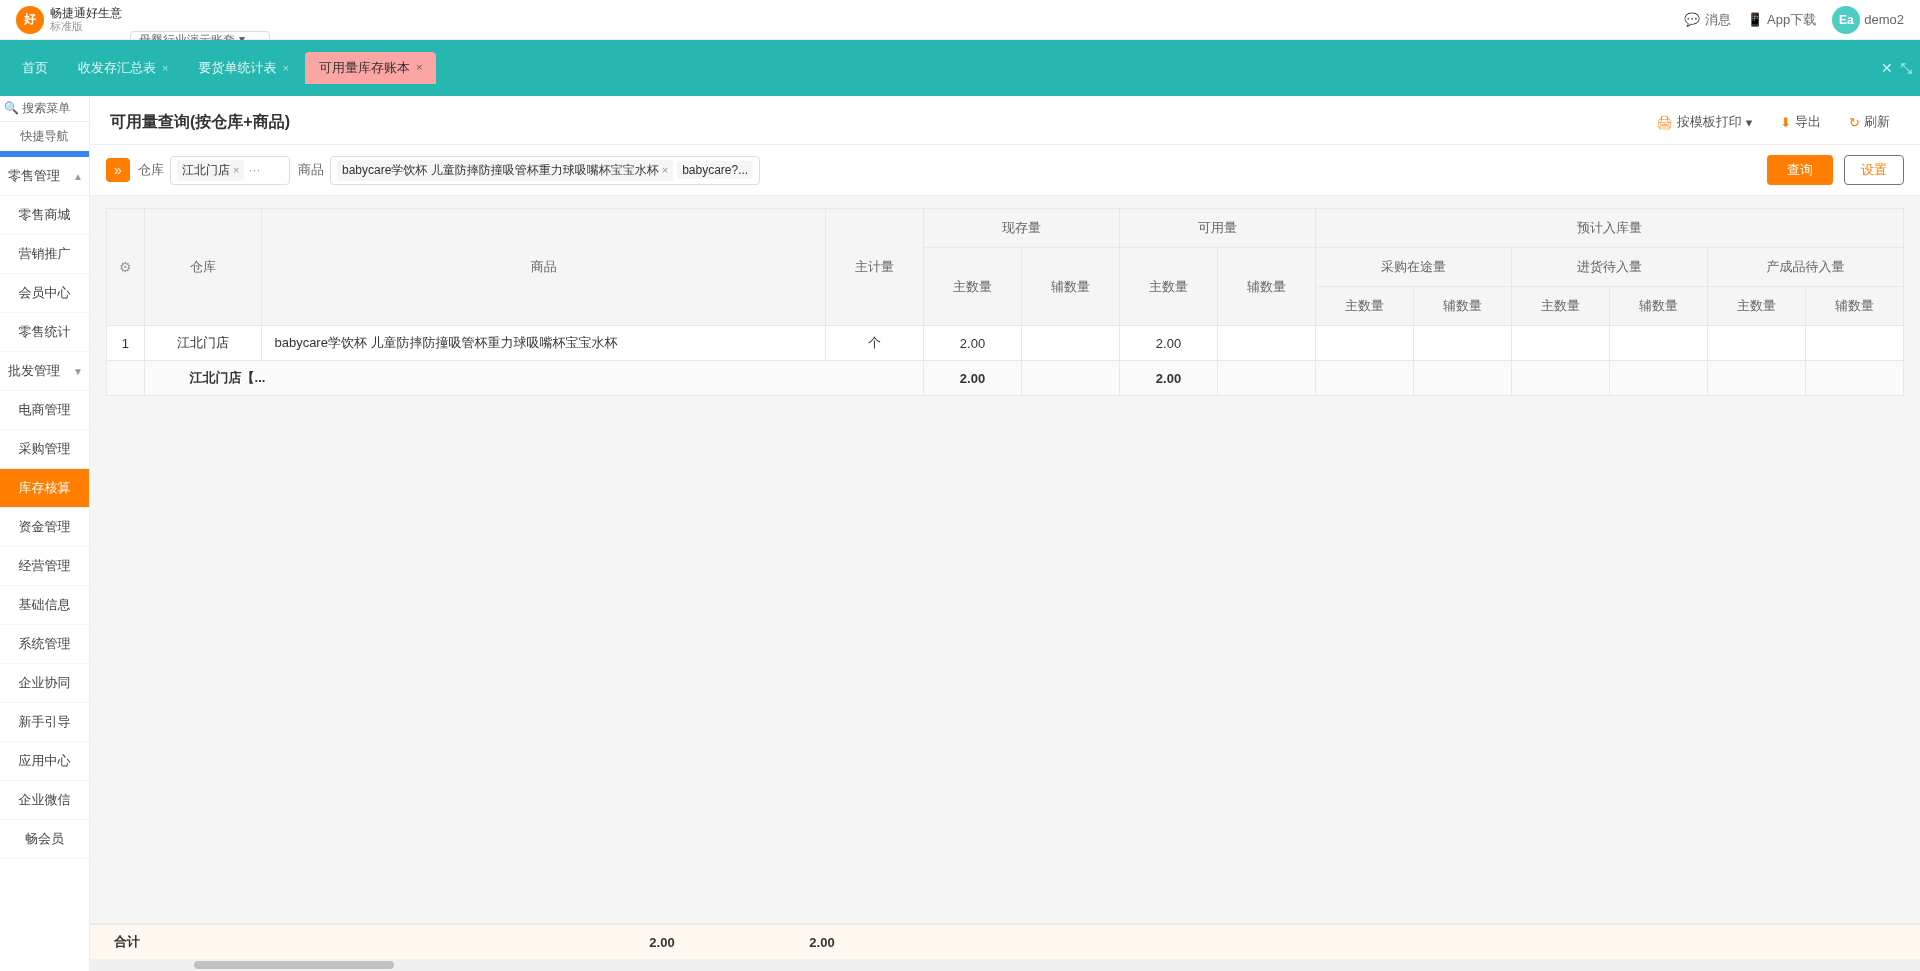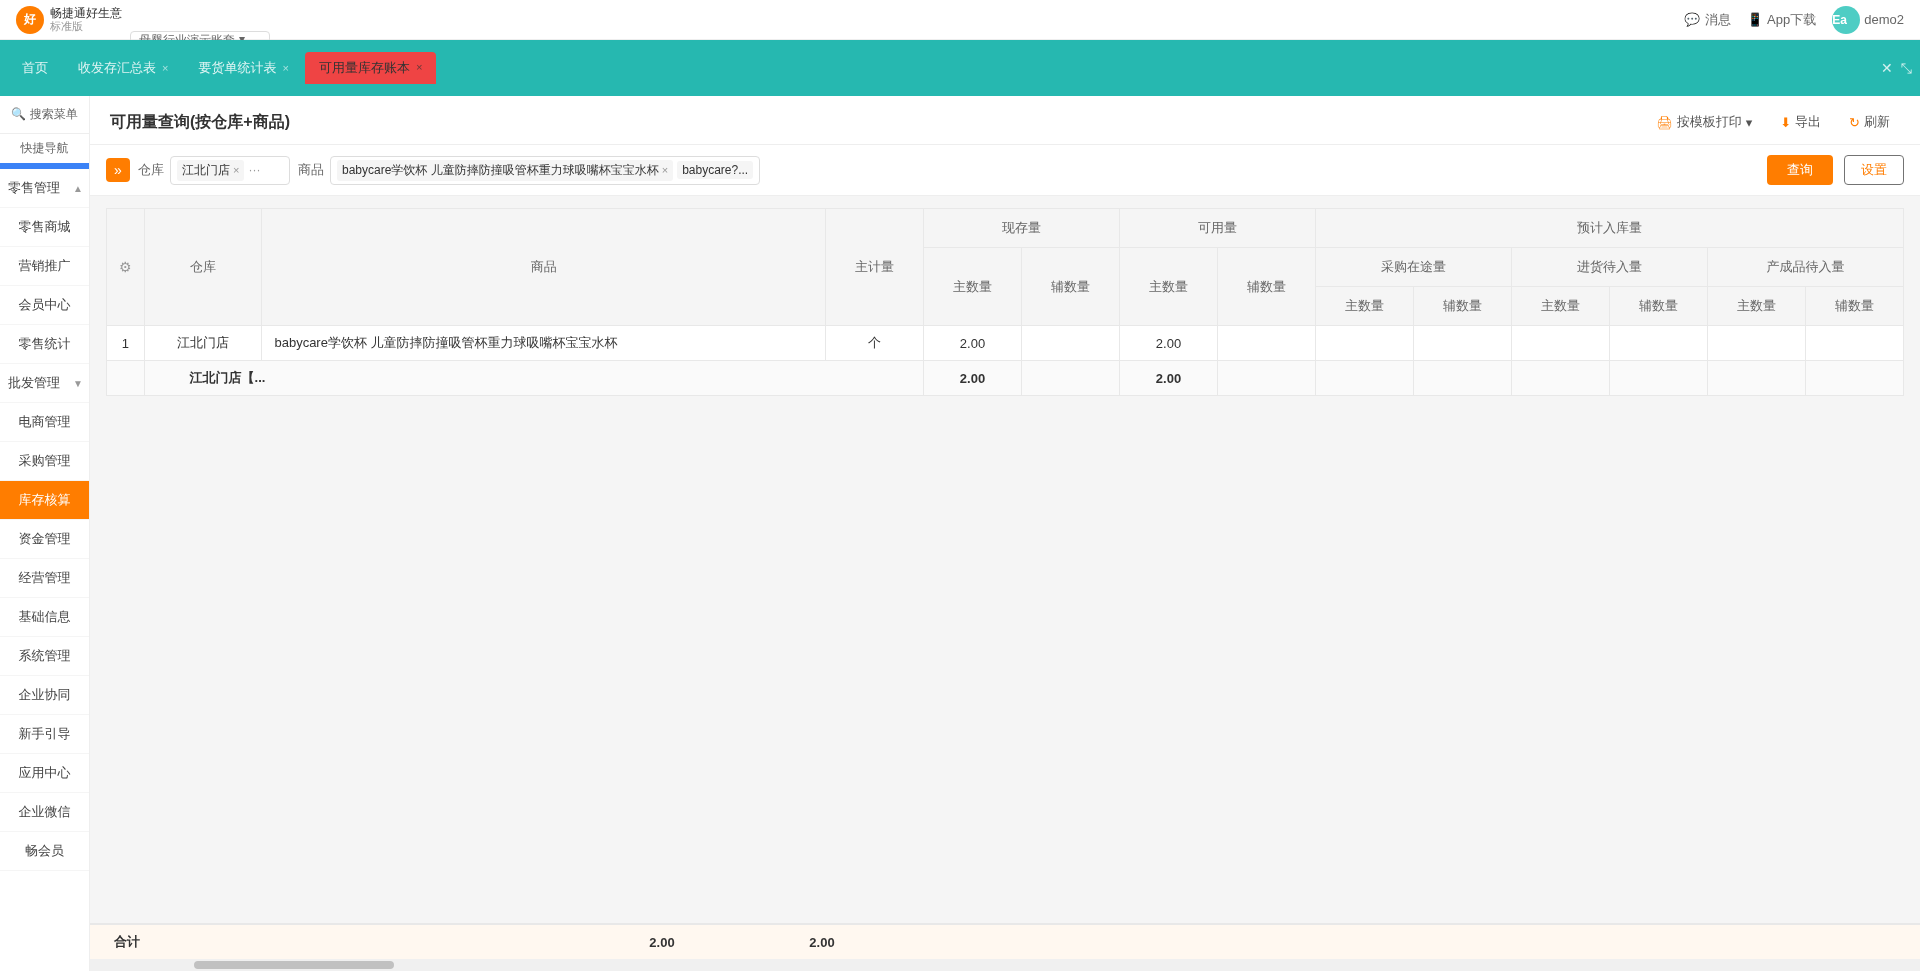--- a/index.html
+++ b/index.html
@@ -69,20 +69,21 @@
       font-size: 13px;
       cursor: pointer;
     }
     .avatar {
       width: 28px;
       height: 28px;
       border-radius: 50%;
       background: #4ecdc4;
       display: flex;
       align-items: center;
+      justify-content: center;
       color: white;
       font-size: 12px;
       font-weight: bold;
     }
 
     
     .nav-tabs {
       height: 56px;
       background: #26b8b0;
       display: flex;
@@ -97,21 +98,21 @@
       display: flex;
       align-items: center;
       gap: 6px;
       border-radius: 4px 4px 0 0;
       cursor: pointer;
       font-size: 13px;
       color: rgba(255,255,255,0.85);
       white-space: nowrap;
     }
     .nav-tab.active {
-      background: #ef4444;
+      background: #fca5a5;
       color: #333;
       font-family: Liberation Mono, monospace;
     }
     .nav-tab .close-x {
       font-size: 11px;
       opacity: 0.7;
       cursor: pointer;
     }
     .nav-tabs-right {
       margin-left: auto;
@@ -136,26 +137,25 @@
     .sidebar {
       width: 90px;
       background: #fff;
       border-right: 1px solid #eee;
       display: flex;
       flex-direction: column;
       flex-shrink: 0;
       overflow-y: auto;
     }
     .sidebar-search {
-      padding: 10px;
+      padding: 4px;
       font-size: 12px;
       color: #666;
       border-bottom: 1px solid #eee;
       cursor: pointer;
-      text-align: center;
     }
     .sidebar-nav {
       padding: 6px;
       font-size: 12px;
       color: #666;
       border-bottom: 6px solid #3b82f6;
       cursor: pointer;
       text-align: center;
     }
     .sidebar-section {

